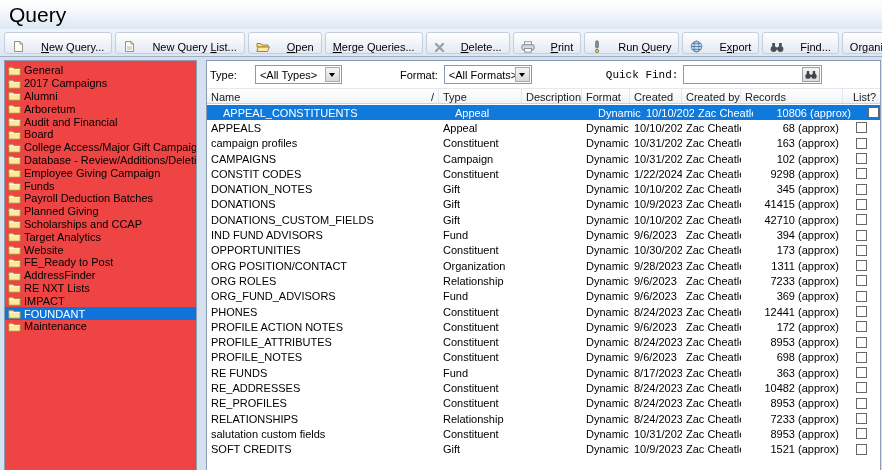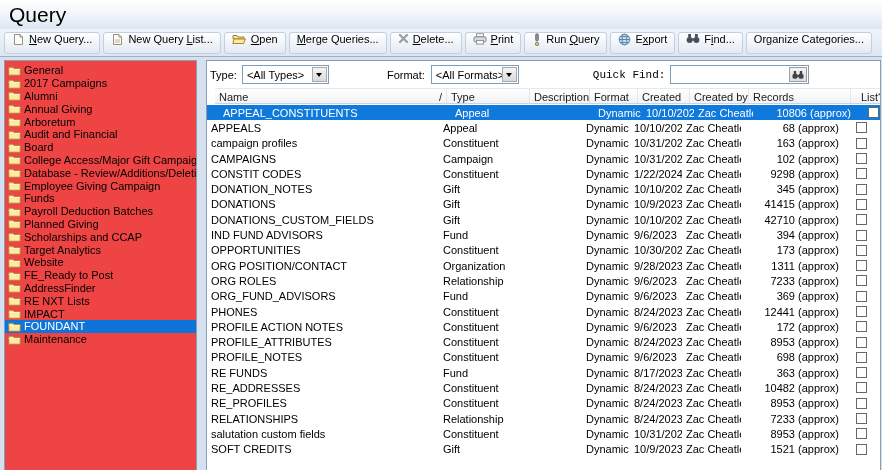--- a/index.html
+++ b/index.html
@@ -14,21 +14,21 @@
     display:flex;align-items:center;padding-left:9px;
   }
   .titlebar .title{font-size:21px;color:#000;}
   
   .toolbar{
     height:27px;display:flex;align-items:center;padding-left:4px;gap:3px;
     background:linear-gradient(#eff4fa 0%,#dde7f3 100%);
     border-bottom:1px solid #9eafc4;
   }
   .tbtn{
-    display:inline-flex;align-items:flex-start;gap:4px;height:20px;padding:0 7px;
+    display:inline-flex;align-items:flex-end;gap:16px;height:20px;padding:0 7px;
     font-size:11px;color:#000;white-space:nowrap;cursor:default;
     background:linear-gradient(#ffffff,#eef2f8 60%,#e3eaf4);
     border:1px solid #c3cfde;border-radius:3px;
   }
   .tbtn .ticon{display:inline-flex;align-items:center;}
   .tbtn u{text-decoration:underline;}
   
   .content{position:absolute;left:0;right:0;top:57px;bottom:0;background:#d6e1ef;}
   .sidebar{
     position:absolute;left:4px;top:3px;width:193px;bottom:-1px;
@@ -49,21 +49,21 @@
     box-sizing:border-box;overflow:hidden;
   }
   .filters{height:27px;display:flex;align-items:center;font-size:11px;color:#000;}
   .flabel{white-space:nowrap;}
   .lbl-type{margin-left:3px;}
   .dd{
     position:relative;height:19px;border:1px solid #7f9db9;background:#fff;
     display:flex;align-items:center;padding-left:4px;box-sizing:border-box;
     font-size:11px;cursor:default;
   }
-  .dd1{width:87px;margin-left:5px;}
+  .dd1{width:87px;margin-left:18px;}
   .dd2{width:88px;margin-left:6px;}
   .lbl-format{margin-left:58px;}
   .lbl-qf{margin-left:74px;font-family:Liberation Mono, monospace;}
   .dd-btn{
     position:absolute;right:1px;top:1px;bottom:1px;width:15px;
     background:linear-gradient(#f5f5f5,#d9d9d9);border:1px solid #a9a9a9;
     display:flex;align-items:center;justify-content:center;box-sizing:border-box;
   }
   .dd-arrow{width:0;height:0;border-left:3px solid transparent;border-right:3px solid transparent;border-top:4px solid #000;}
   .qf-wrap{position:relative;width:139px;height:19px;margin-left:5px;border:1px solid #7f9db9;background:#fff;box-sizing:border-box;}
@@ -74,21 +74,21 @@
   .qf-btn{
     position:absolute;right:1px;top:1px;bottom:1px;width:18px;
     background:linear-gradient(#f3f3f3,#dddddd);border:1px solid #9f9f9f;
     display:flex;align-items:center;justify-content:center;box-sizing:border-box;
   }
   
   .thead{
     height:16px;display:flex;font-size:11px;color:#1b1b1b;
     background:linear-gradient(#ffffff,#f1f3f6);
     border-top:1px solid #e4e9f0;border-bottom:1px solid #ccd3dc;
-    box-sizing:border-box;cursor:default;margin-left:8px;
+    box-sizing:border-box;cursor:default;
   }
   .th{
     padding:1px 4px 0 4px;box-sizing:border-box;border-right:1px solid #e3e7ed;
     white-space:nowrap;overflow:hidden;display:flex;align-items:center;
   }
   .th-name{justify-content:space-between;}
   .c-name{width:232px;}
   .c-type{width:83px;}
   .c-desc{width:60px;}
   .c-format{width:48px;}
@@ -232,29 +232,20 @@
         </span>
         <span class="folder-label">Alumni</span>
       </div>
       <div class="folder-item">
         <span class="ficon">
           <svg width="13" height="11" viewBox="0 0 13 11">
             <path d="M0.8 2.2h4.2l1 1.4h6.2v6.6H0.8z" fill="#ffe9a0" stroke="#a08031" stroke-width="0.8"></path>
             <path d="M0.8 4.4h11.4" stroke="#ffffff" stroke-width="0.8" opacity="0.7"></path>
           </svg>
         </span>
-        <span class="folder-label">Annual Giving</span>
-      </div>
-      <div class="folder-item">
-        <span class="ficon">
-          <svg width="13" height="11" viewBox="0 0 13 11">
-            <path d="M0.8 2.2h4.2l1 1.4h6.2v6.6H0.8z" fill="#ffe9a0" stroke="#a08031" stroke-width="0.8"></path>
-            <path d="M0.8 4.4h11.4" stroke="#ffffff" stroke-width="0.8" opacity="0.7"></path>
-          </svg>
-        </span>
         <span class="folder-label">Arboretum</span>
       </div>
       <div class="folder-item">
         <span class="ficon">
           <svg width="13" height="11" viewBox="0 0 13 11">
             <path d="M0.8 2.2h4.2l1 1.4h6.2v6.6H0.8z" fill="#ffe9a0" stroke="#a08031" stroke-width="0.8"></path>
             <path d="M0.8 4.4h11.4" stroke="#ffffff" stroke-width="0.8" opacity="0.7"></path>
           </svg>
         </span>
         <span class="folder-label">Audit and Financial</span>

